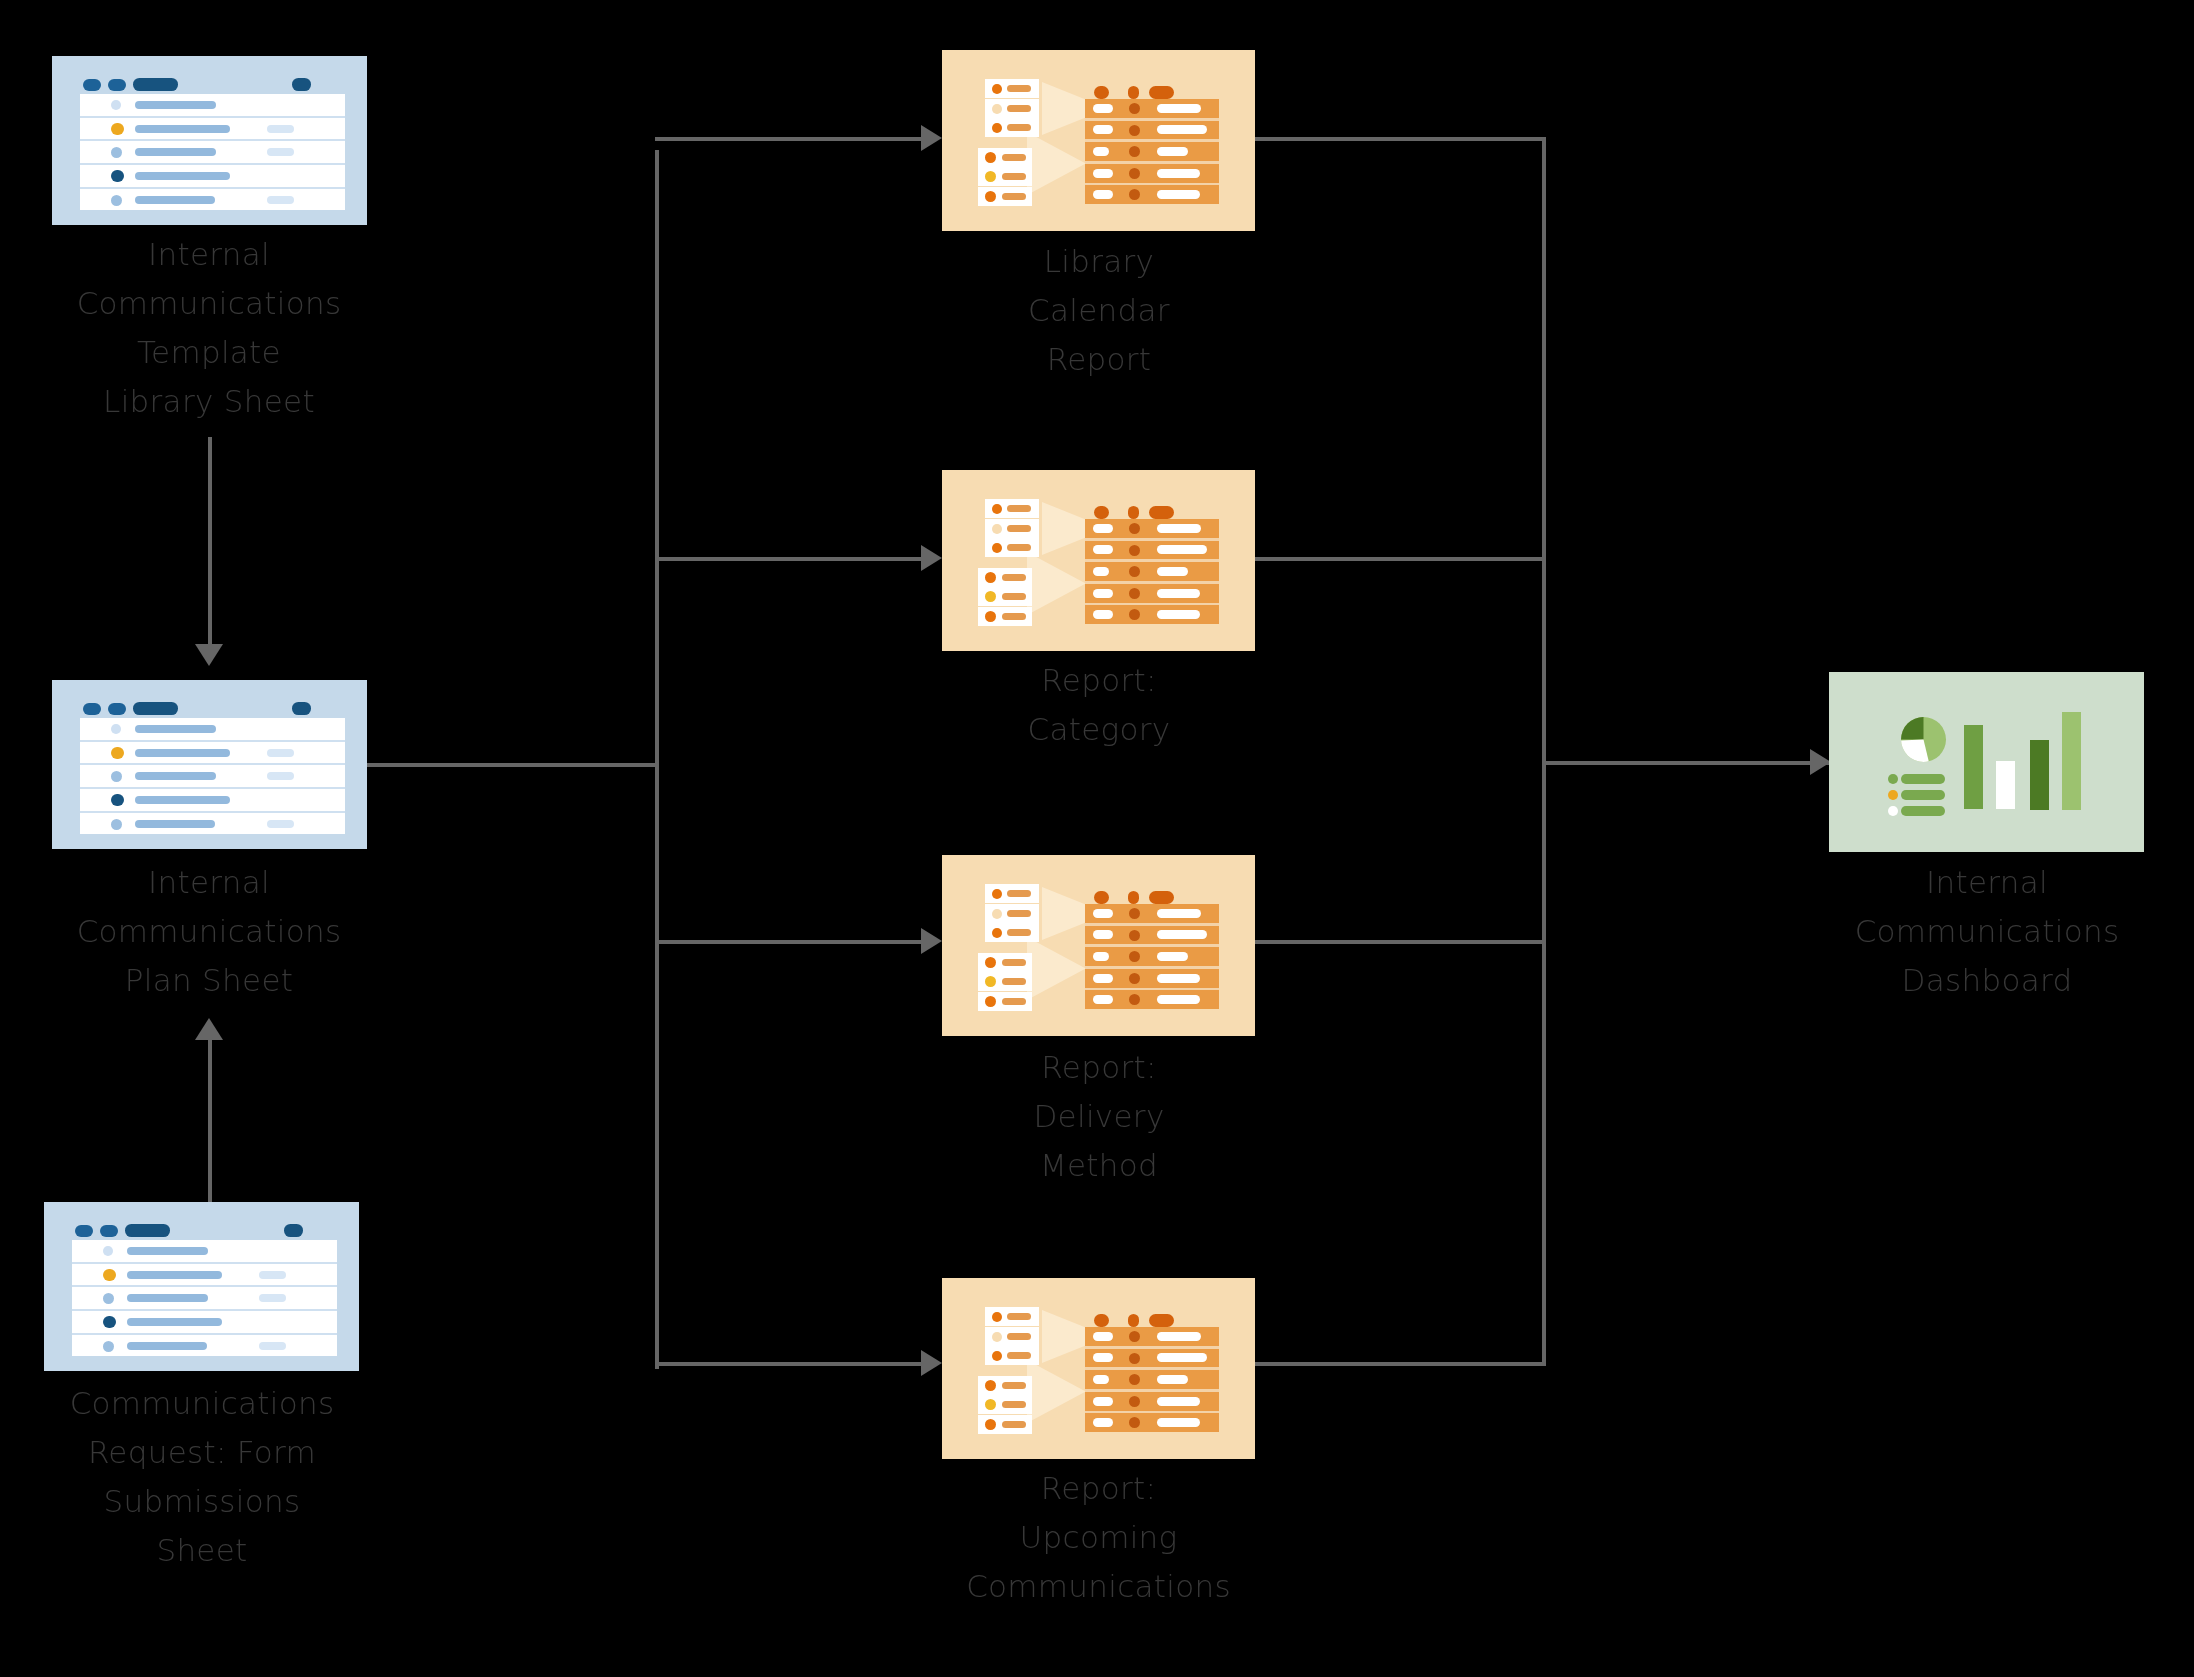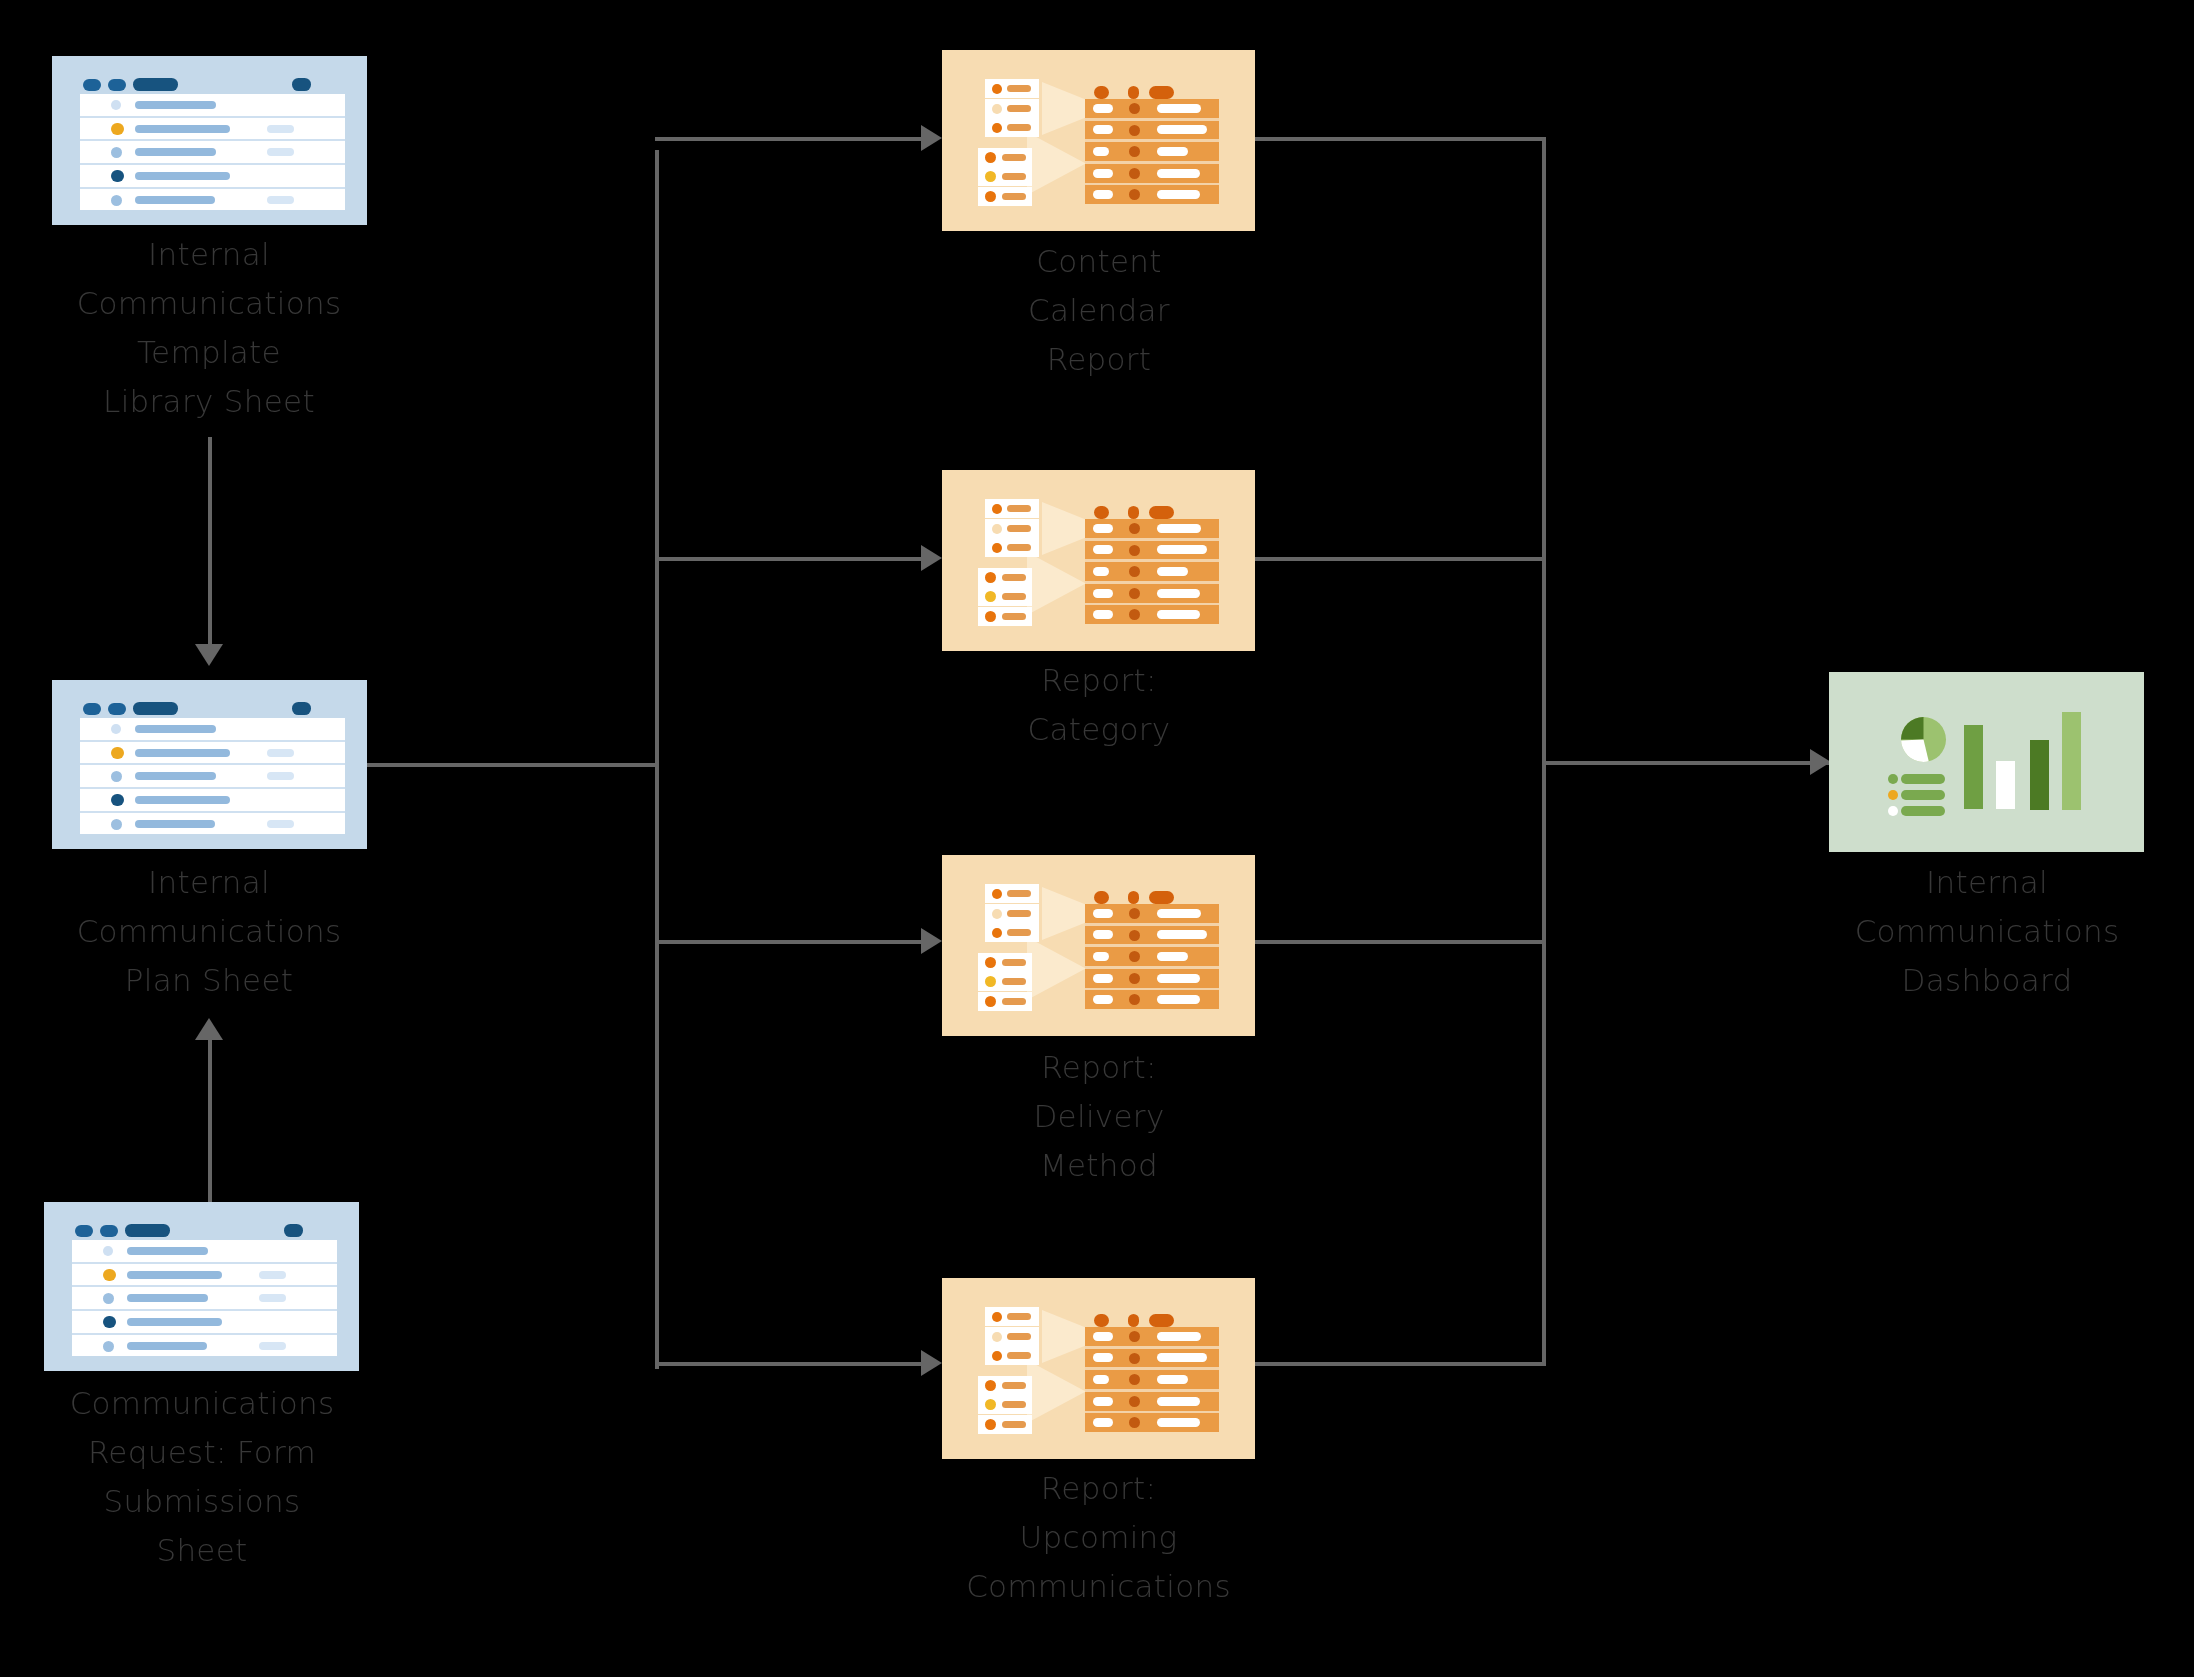--- a/index.html
+++ b/index.html
@@ -274,21 +274,21 @@
           <div class="wbar" style="left:72px;top:4.9px;width:43px;"></div>
         </div>
         <div class="gsep" style="top:84px;"></div>
         <div class="grow" style="top:86px;height:19px;">
           <div class="wbar" style="left:8.4px;top:4.9px;width:19.5px;"></div>
           <div class="gdot" style="left:44px;top:4.2px;width:11px;height:11px;"></div>
           <div class="wbar" style="left:72px;top:4.9px;width:43px;"></div>
         </div>
       </div>
     </div>
-    <div class="label" style="left:890px;top:237px;width:418px;">Content
+    <div class="label" style="left:890px;top:237px;width:418px;">Library
 Calendar
 Report</div>
   </div>
 
   <div class="node" style="left:0;top:0;">
     <div class="rep" style="left:942px;top:470px;width:313px;height:181px;">
       <div class="fan" style="left:100px;top:32px;width:53px;height:53px;clip-path:polygon(0 0,100% 40%,100% 60%,0 100%);"></div>
       <div class="fan" style="left:85px;top:82px;width:68px;height:63px;clip-path:polygon(0 100%,100% 42%,100% 58%,0 0);"></div>
       <div class="card" style="left:43px;top:29px;width:54px;height:19px;">
         <div class="cdot" style="left:7px;top:4.9px;width:9.8px;height:9.8px;background:#e8740c;"></div>

